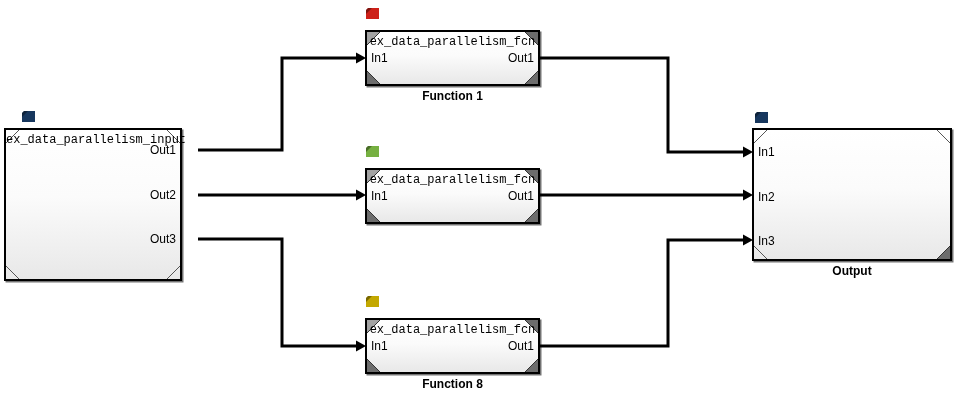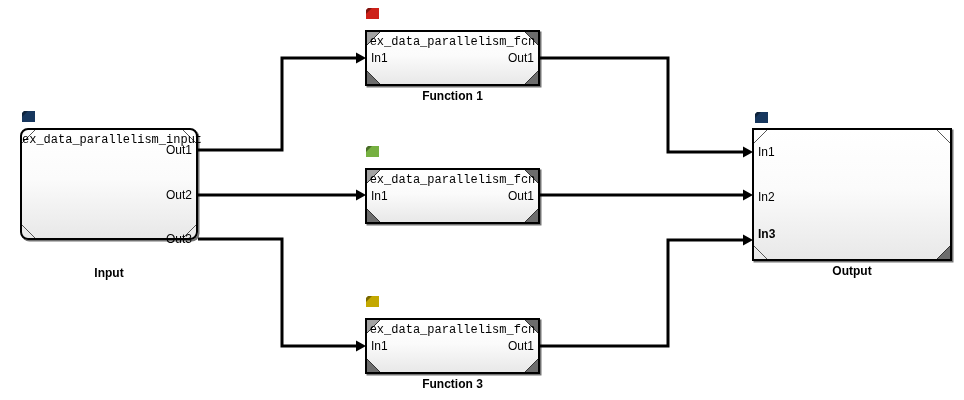--- a/index.html
+++ b/index.html
@@ -74,21 +74,21 @@
     </g>
     <g>
       <polyline points="540,346 668,346 668,240 744,240" fill="none" stroke="#000" stroke-width="3"></polyline>
       <polygon points="743,234.5 743,245.5 753,240" fill="#000"></polygon>
     </g>
   </svg>
 
   <div class="badge badge-navy" style="left:22px;top:111px;">
       <div class="fold"></div>
     </div>
-  <div class="block" style="left:20px;top:128px;width:178px;height:112px;border-radius:8px;">
+  <div class="block" style="left:4px;top:128px;width:178px;height:153px;">
     <span class="corner c-tl">
         <svg width="13" height="13">
           <path d="M0,13 L13,0" stroke="#555" stroke-width="1" fill="none"></path>
         </svg>
       </span>
     <span class="corner c-tr">
         <svg width="13" height="13">
           <path d="M0,0 L13,13" stroke="#555" stroke-width="1" fill="none"></path>
         </svg>
       </span>
@@ -100,21 +100,20 @@
     <span class="corner c-br">
         <svg width="13" height="13">
           <path d="M0,13 L13,0" stroke="#555" stroke-width="1" fill="none"></path>
         </svg>
       </span>
     <div class="block-title">ex_data_parallelism_input</div>
     <div class="port right" style="top:13px;">Out1</div>
     <div class="port right" style="top:58px;">Out2</div>
     <div class="port right" style="top:102px;">Out3</div>
   </div>
-  <div class="block-name" style="left:20px;top:266px;width:178px;">Input</div>
 
   <div class="badge badge-red" style="left:366px;top:8px;">
       <div class="fold"></div>
     </div>
   <div class="block" style="left:365px;top:30px;width:175px;height:56px;">
     <span class="corner c-tl">
         <svg width="13" height="13">
           <polygon points="0,0 13,0 0,13" fill="#a3a3a3"></polygon>
           <path d="M0,13 L13,0" stroke="#333" stroke-width="1" fill="none"></path>
         </svg>
@@ -201,21 +200,21 @@
     <span class="corner c-br">
         <svg width="13" height="13">
           <polygon points="13,0 13,13 0,13" fill="#6d6d6d"></polygon>
           <path d="M0,13 L13,0" stroke="#333" stroke-width="1" fill="none"></path>
         </svg>
       </span>
     <div class="block-title">ex_data_parallelism_fcn</div>
     <div class="port left" style="top:19px;">In1</div>
     <div class="port right" style="top:19px;">Out1</div>
   </div>
-  <div class="block-name" style="left:365px;top:377px;width:175px;">Function 3</div>
+  <div class="block-name" style="left:365px;top:377px;width:175px;">Function 8</div>
 
   <div class="badge badge-navy" style="left:755px;top:112px;">
       <div class="fold"></div>
     </div>
   <div class="block" style="left:752px;top:128px;width:200px;height:133px;">
     <span class="corner c-tl">
         <svg width="13" height="13">
           <path d="M0,13 L13,0" stroke="#555" stroke-width="1" fill="none"></path>
         </svg>
       </span>
@@ -230,17 +229,17 @@
         </svg>
       </span>
     <span class="corner c-br">
         <svg width="13" height="13">
           <polygon points="13,0 13,13 0,13" fill="#6d6d6d"></polygon>
           <path d="M0,13 L13,0" stroke="#333" stroke-width="1" fill="none"></path>
         </svg>
       </span>
     <div class="port left" style="top:15px;">In1</div>
     <div class="port left" style="top:60px;">In2</div>
-    <div class="port left" style="top:97px;font-weight:bold;">In3</div>
+    <div class="port left" style="top:104px;">In3</div>
   </div>
   <div class="block-name" style="left:752px;top:264px;width:200px;">Output</div>
 
 </div>
 
 </body></html>

